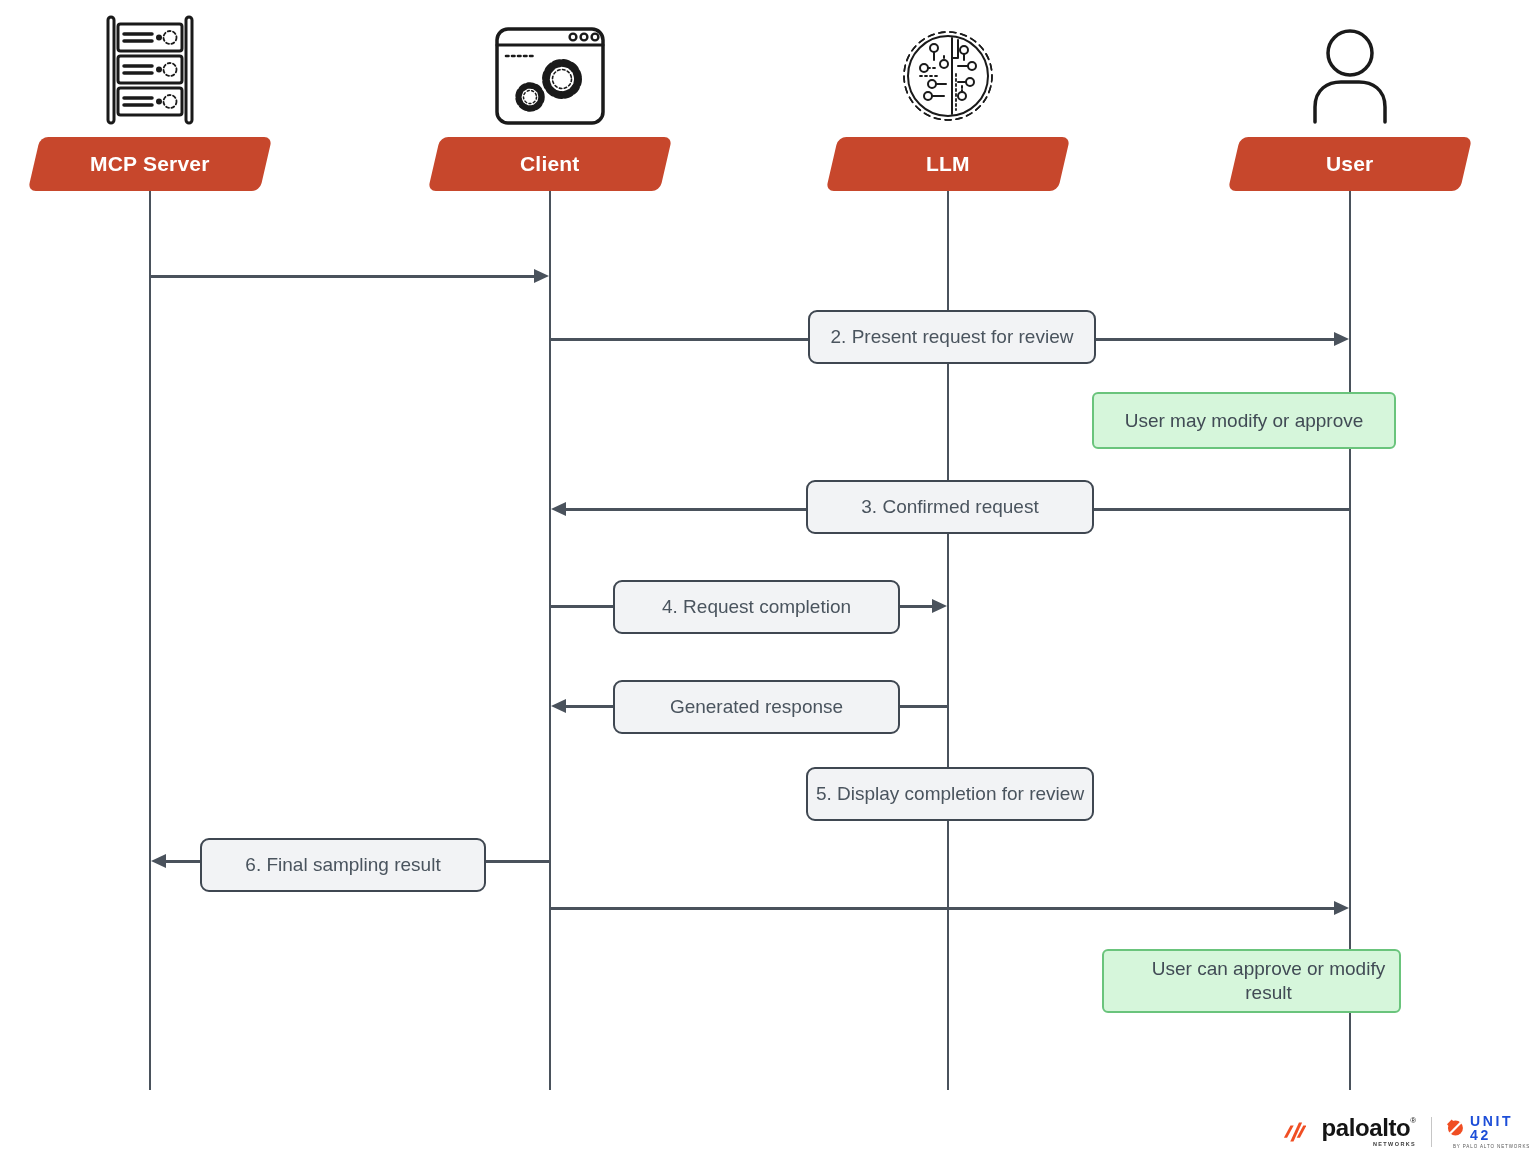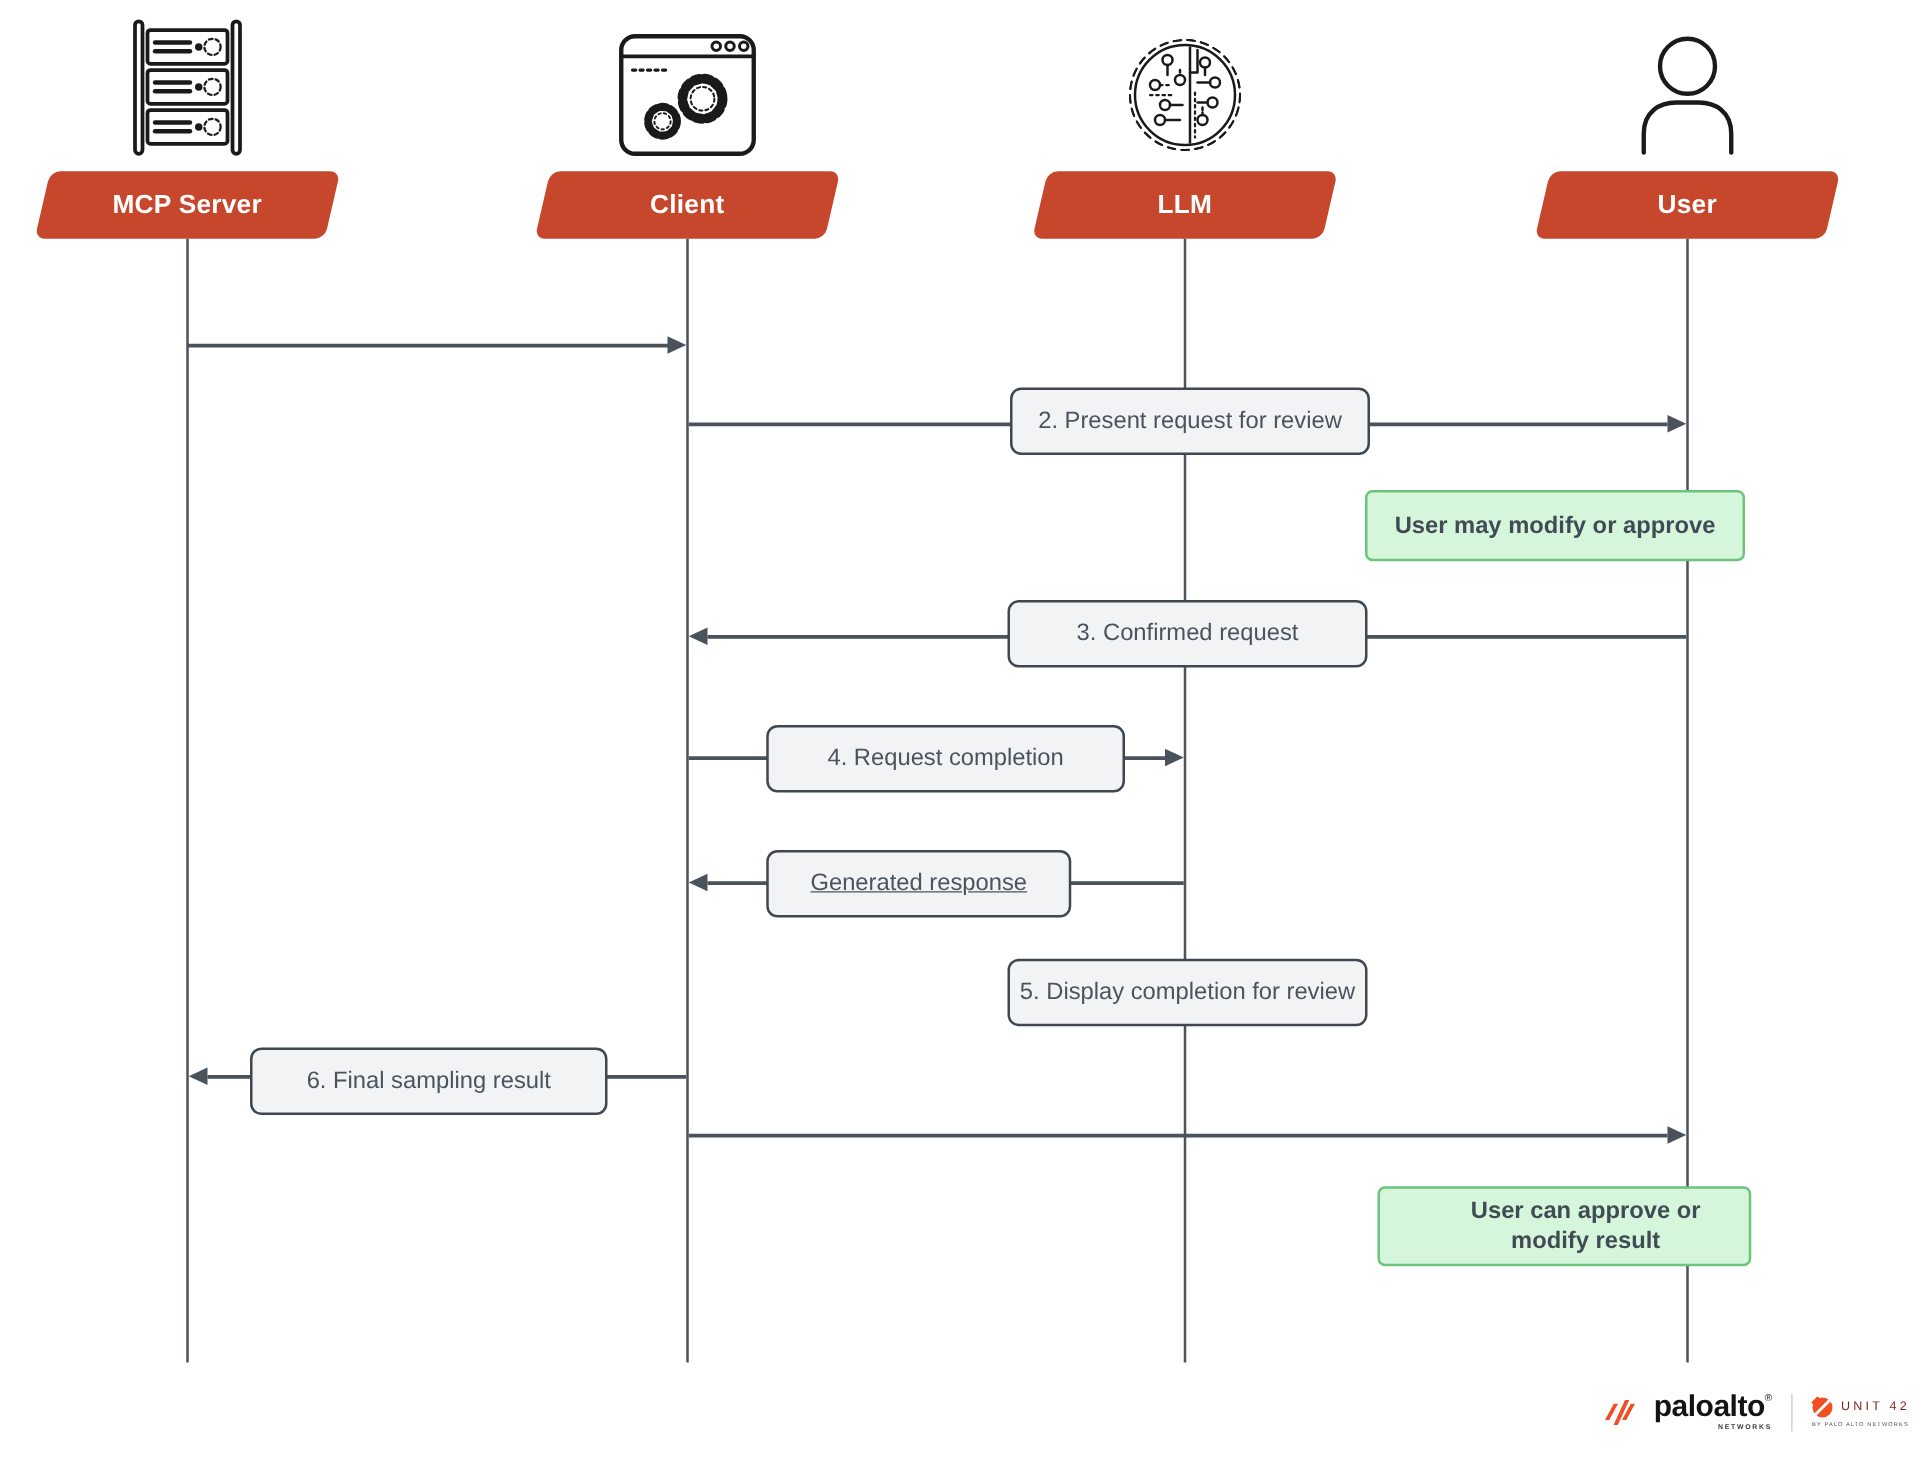--- a/index.html
+++ b/index.html
@@ -14,29 +14,29 @@
   .aline{position:absolute;height:3px;background:#4a525c;z-index:2;}
   .ah-right{position:absolute;width:0;height:0;border-top:7px solid transparent;
             border-bottom:7px solid transparent;border-left:15px solid #4a525c;z-index:2;}
   .ah-left{position:absolute;width:0;height:0;border-top:7px solid transparent;
            border-bottom:7px solid transparent;border-right:15px solid #4a525c;z-index:2;}
   .msg{position:absolute;height:54px;background:#f2f3f5;border:2px solid #3f4751;border-radius:9px;
        display:flex;align-items:center;justify-content:center;color:#4a545e;font-size:19px;
        z-index:3;box-sizing:border-box;text-align:center;}
   .note{position:absolute;background:#d6f6db;border:2px solid #6ac47c;border-radius:6px;
         display:flex;align-items:center;justify-content:center;color:#414b55;font-size:19px;
-        z-index:3;box-sizing:border-box;text-align:center;line-height:1.25;padding:4px 10px;font-weight:bold;}
+        z-index:3;box-sizing:border-box;text-align:center;line-height:1.25;padding:4px 10px;}
   .footer{position:absolute;left:1282px;top:1114px;display:flex;align-items:center;gap:15px;z-index:4;}
   .brand-col{display:flex;flex-direction:column;align-items:flex-end;}
   .brand-word{font-size:24px;font-weight:bold;color:#141414;letter-spacing:-.4px;line-height:1;}
   .brand-reg{font-size:8px;vertical-align:top;color:#141414;}
   .brand-sub{font-size:5.5px;letter-spacing:1.4px;color:#3a3a3a;font-weight:bold;margin-top:1px;}
   .sep{width:1px;height:30px;background:#c6c6c6;}
   .unit-col{display:flex;flex-direction:column;align-items:center;}
-  .unit-word{font-size:10px;font-weight:normal;color:#7f1d1d;letter-spacing:2.6px;line-height:1;}
+  .unit-word{font-size:14px;font-weight:bold;color:#1d4ed8;letter-spacing:2.6px;line-height:1;}
   .unit-sub{font-size:4.5px;letter-spacing:.9px;color:#555;margin-top:2px;}
   .u42row{display:flex;align-items:center;gap:6px;}
 </style>
 </head>
 <body>
 
 <div class="canvas">
 
   <svg class="icon-svg" style="left:98px;top:14px;" width="104" height="112" viewBox="0 0 104 112">
     <rect class="ic" x="10" y="3" width="6" height="106" rx="3" stroke-width="3"></rect>
@@ -151,21 +151,21 @@
 
   <div class="msg" style="left:808px;top:310px;width:288px;">
     <span>2. Present request for review</span>
   </div>
   <div class="msg" style="left:806px;top:480px;width:288px;">
     <span>3. Confirmed request</span>
   </div>
   <div class="msg" style="left:613px;top:580px;width:287px;">
     <span>4. Request completion</span>
   </div>
-  <div class="msg" style="left:613px;top:680px;width:244px;text-decoration:underline;">
+  <div class="msg" style="left:613px;top:680px;width:287px;">
     <span>Generated response</span>
   </div>
   <div class="msg" style="left:806px;top:767px;width:288px;">
     <span>5. Display completion for review</span>
   </div>
   <div class="msg" style="left:200px;top:838px;width:286px;">
     <span>6. Final sampling result</span>
   </div>
 
   <div class="note" style="left:1092px;top:392px;width:304px;height:57px;">

